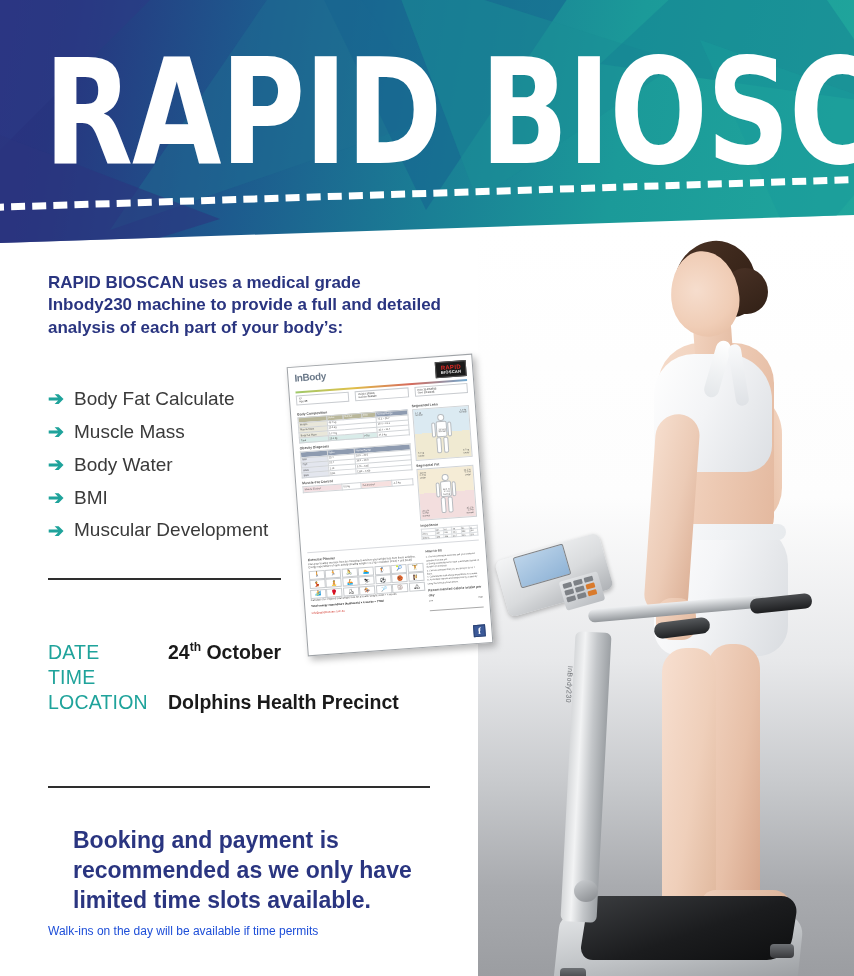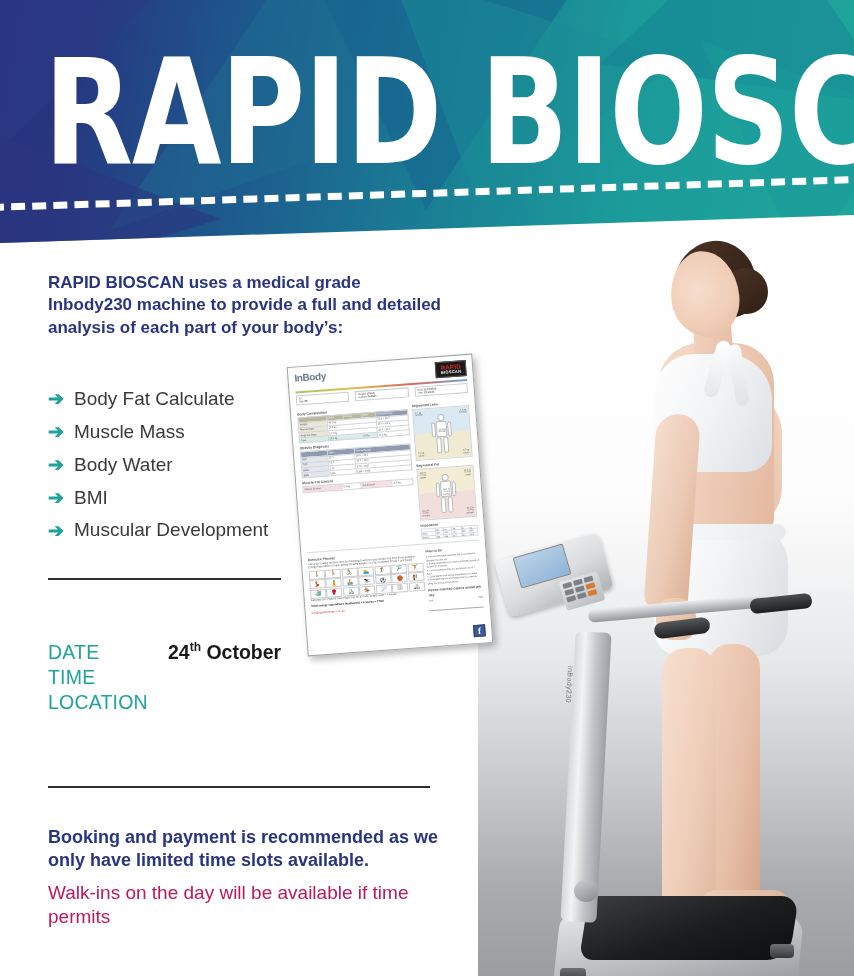--- a/index.html
+++ b/index.html
@@ -90,24 +90,25 @@
   .det-row { display:flex; align-items:baseline; margin-bottom:2px; }
   .det-label {
     color:#1fa39b; font-size:19.5px; font-weight:normal;
     width:120px; flex:0 0 120px; letter-spacing:.2px;
   }
   .det-value { color:#1a1a1a; font-size:19.5px; font-weight:bold; }
   .det-value sup { font-size:12px; vertical-align:super; }
 
   .closing { position:absolute; left:48px; top:826px; width:400px; }
   .closing-bold {
-    color:#2a3580; font-size:18px; font-weight:bold; line-height:1.3;
+    color:#2a3580; font-size:23px; font-weight:bold; line-height:1.3;
     margin-bottom:8px;
-  }
-  .closing-plain { color:#be185d; font-size:19px; line-height:1.25; }
+    margin-left:25px;
+  }
+  .closing-plain { color:#1d4ed8; font-size:12px; line-height:1.25; }
 
   
   .photo-panel {
     position:absolute; left:478px; top:228px; width:376px; height:748px;
     overflow:hidden;
     background: linear-gradient(180deg, #ffffff 0%, #fdfdfd 36%, #e7e8ea 58%, #c8cacd 74%, #a9abaf 88%, #9b9da1 100%);
   }
 
   
   .w-head {
@@ -399,20 +400,21 @@
 <div class="details">
   <div class="det-row">
     <span class="det-label">DATE</span>
     <span class="det-value"><span>24</span><sup>th</sup><span> October</span></span>
   </div>
   <div class="det-row">
     <span class="det-label">TIME</span>
   </div>
   <div class="det-row">
     <span class="det-label">LOCATION</span>
+    <span class="det-value">Dolphins Health Precinct</span>
   </div>
 </div>
 
 <div class="divider div2"></div>
 
 <div class="closing">
   <div class="closing-bold">Booking and payment is recommended as we only have limited time slots available.</div>
   <div class="closing-plain">Walk-ins on the day will be available if time permits</div>
 </div>
 

